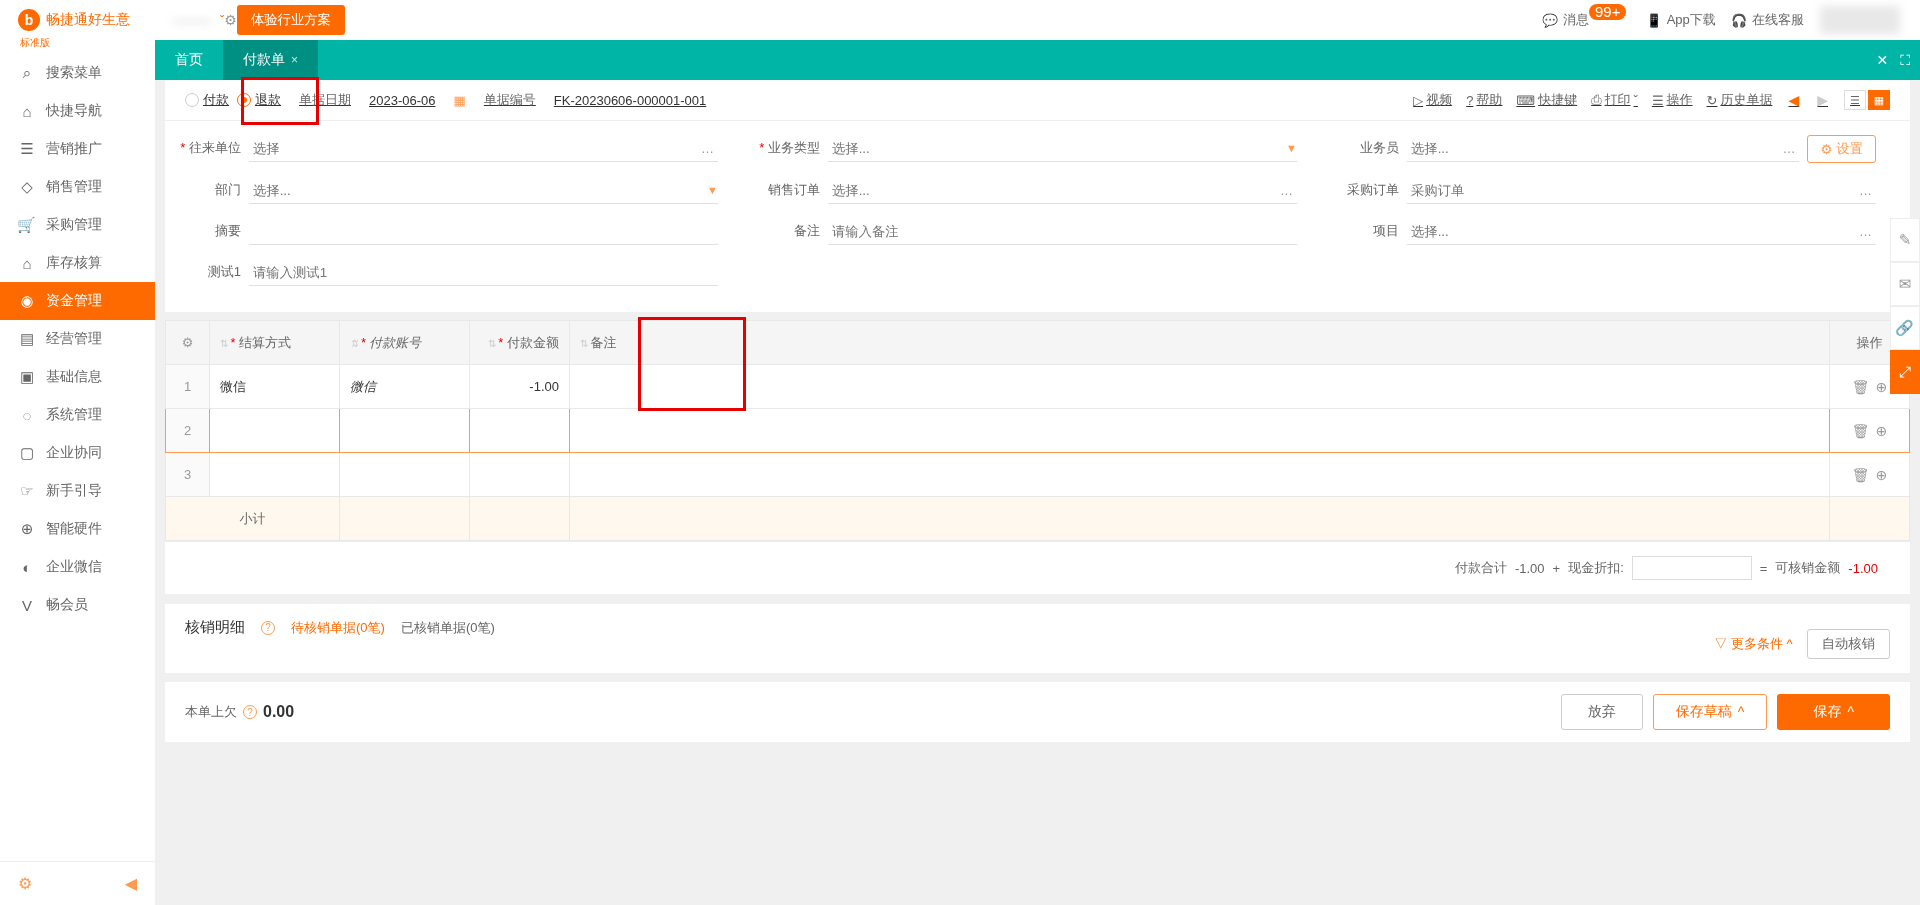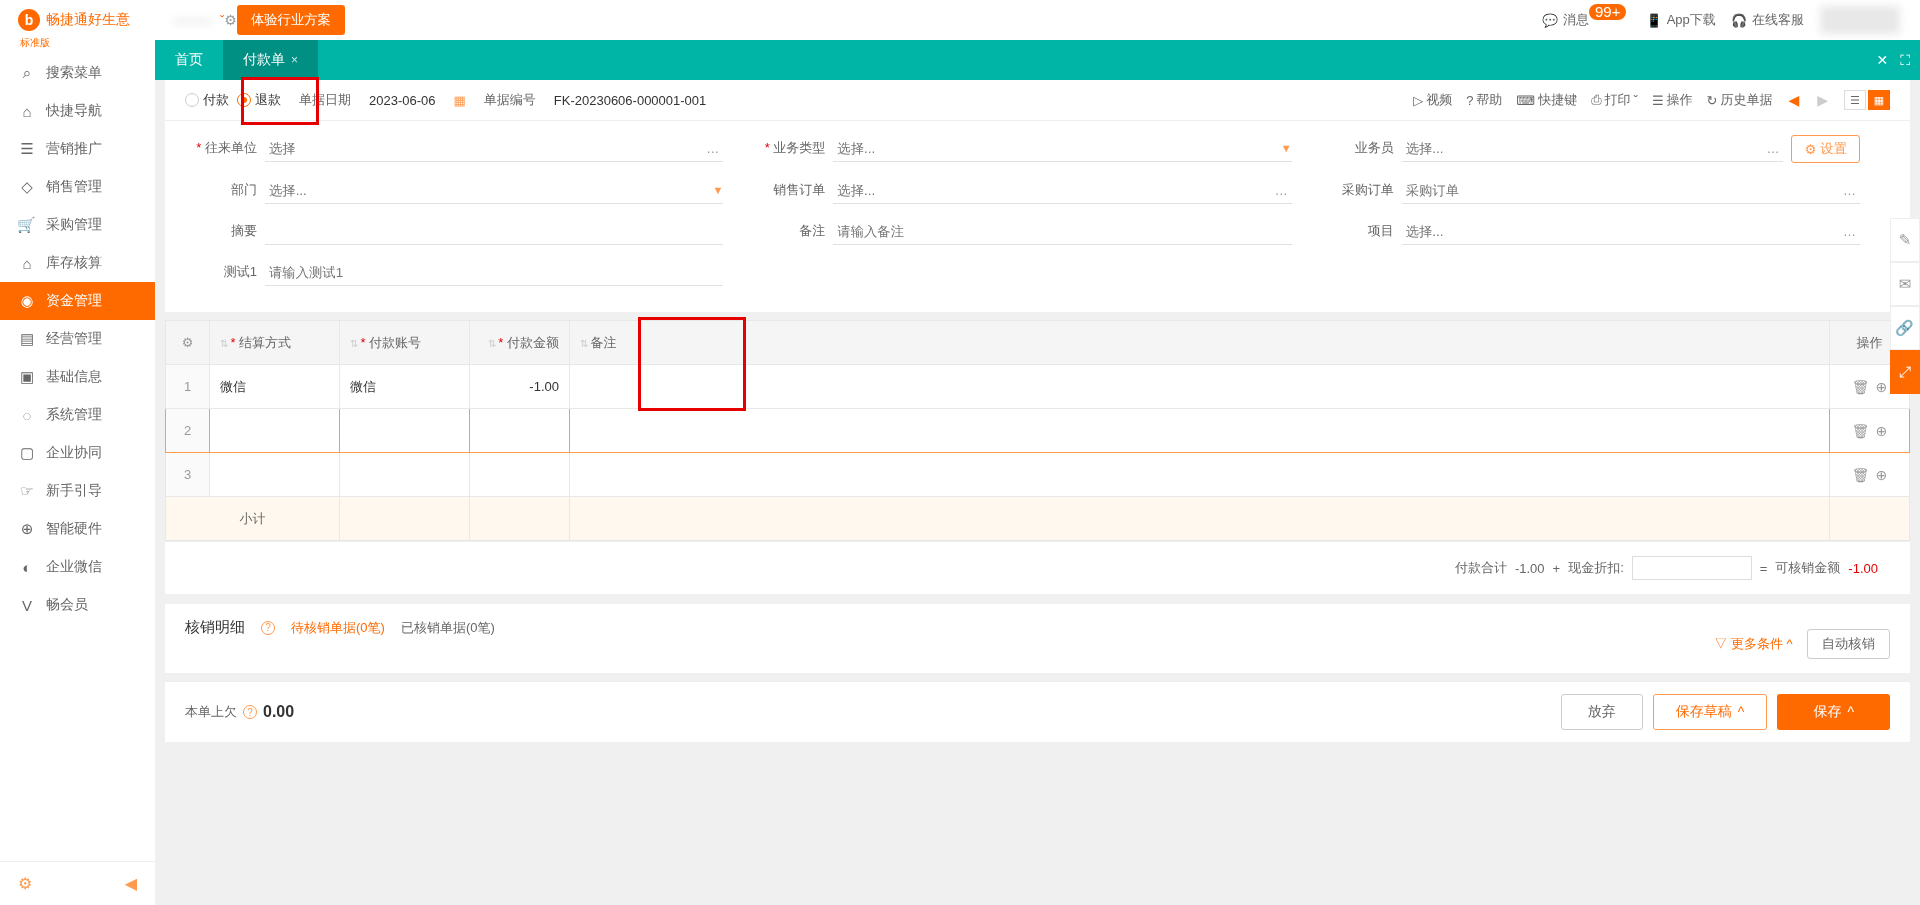--- a/index.html
+++ b/index.html
@@ -36,61 +36,61 @@
 
 
 .tabstrip { height: 40px; background: #00b4a6; display: flex; align-items: stretch; position: relative; }
 .tab { padding: 0 20px; display: flex; align-items: center; gap: 6px; color: #fff; cursor: pointer; font-size: 14px; }
 .tab.active { background: #008f83; }
 .tab-close { font-size: 12px; opacity: .8; }
 .tab-close-right { position: absolute; right: 10px; top: 0; height: 40px; display: flex; align-items: center; gap: 12px; color: #fff; }
 .tab-close-right span { cursor: pointer; font-size: 14px; }
 
 
-.toolbar { background: #fff; padding: 10px 20px; display: flex; align-items: center; gap: 18px; border-bottom: 1px solid #eee; margin: 0 10px; }
+.toolbar { background: #fff; padding: 10px 20px; display: flex; align-items: center; gap: 18px; border-bottom: 1px solid #eee; margin: 0 10px; text-decoration: underline; }
 .radio-group { display: flex; gap: 8px; position: relative; }
 .radio-opt { display: flex; align-items: center; gap: 4px; cursor: pointer; }
 .radio-circle { width: 14px; height: 14px; border: 1px solid #ccc; border-radius: 50%; display: inline-flex; align-items: center; justify-content: center; }
 .radio-circle.checked { border-color: #ff6a00; }
 .radio-dot { width: 6px; height: 6px; border-radius: 50%; background: #ff6a00; }
 .red-box-highlight { position: absolute; border: 3px solid #e60000; pointer-events: none; }
 .hl1 { top: -14px; left: 56px; width: 78px; height: 48px; }
 .tb-label { color: #666; }
 .tb-value { color: #333; }
 .date-icon { color: #ff9a50; }
 .toolbar-right { margin-left: auto; display: flex; align-items: center; gap: 14px; color: #666; }
 .toolbar-right .link { display: flex; align-items: center; gap: 3px; cursor: pointer; }
 .view-toggle { display: flex; gap: 2px; }
 .vt-btn { width: 22px; height: 20px; border: 1px solid #ddd; display: flex; align-items: center; justify-content: center; cursor: pointer; font-size: 11px; }
 .vt-btn.active { background: #ff6a00; color: #fff; border-color: #ff6a00; }
 .nav-arrow { color: #ff6a00; cursor: pointer; font-size: 14px; padding: 0 2px; }
 
 
-.form-area { background: #fff; margin: 0 10px; padding: 14px 20px 10px; }
+.form-area { background: #fff; margin: 0 10px; padding: 14px 4px 10px; }
 .form-row { display: flex; gap: 0; margin-bottom: 14px; }
 .form-row:last-child { margin-bottom: 16px; }
 .form-cell { flex: 1; display: flex; align-items: flex-start; gap: 8px; padding-right: 30px; }
 .form-label { width: 72px; text-align: right; color: #666; line-height: 26px; flex-shrink: 0; }
 .req::before { content: "* "; color: #e60000; }
 .form-input-wrap { flex: 1; display: flex; align-items: center; border-bottom: 1px solid #e0e0e0; position: relative; }
 .form-input-wrap input { flex: 1; border: none; outline: none; height: 26px; padding: 0 4px; color: #999; background: transparent; }
 .down-arrow { color: #ff9a50; font-size: 11px; cursor: pointer; }
 .dots { color: #999; cursor: pointer; padding: 0 4px; }
 .error-text { color: #e60000; font-size: 12px; margin-top: 4px; }
 .settings-btn { border: 1px solid #ff9a50; color: #ff9a50; background: #fff; padding: 5px 12px; border-radius: 3px; cursor: pointer; display: flex; align-items: center; gap: 4px; height: 28px; }
 
 
 .table-wrap { margin: 8px 10px 0; background: #fff; position: relative; }
 .tbl { width: 100%; border-collapse: collapse; }
 .tbl th, .tbl td { border: 1px solid #e8e8e8; height: 44px; padding: 0 10px; text-align: left; font-weight: normal; }
 .tbl th { background: #f5f5f5; color: #666; }
 .tbl .col-gear { width: 44px; text-align: center; color: #999; }
 .tbl .col-idx { width: 44px; text-align: center; background: #fafafa; color: #999; }
 .tbl .col-method { width: 130px; }
-.tbl .col-account { width: 130px; }
+.tbl .col-account { width: 130px; font-style: italic; }
 .tbl .col-amount { width: 100px; text-align: right; }
 .tbl .col-remark { }
 .tbl .col-ops { width: 80px; text-align: center; }
 .sort-icon { color: #ccc; font-size: 10px; margin-right: 2px; }
 .neg-val { color: #333; text-align: right; display: block; }
 .row-selected td { border-color: #ff9a50 !important; }
 .tbl .op-icon { color: #999; cursor: pointer; margin: 0 3px; font-size: 14px; }
 .subtotal-row td { background: #fff8ee; color: #666; }
 .hl2 { top: -3px; left: 473px; width: 108px; height: 94px; }
 

